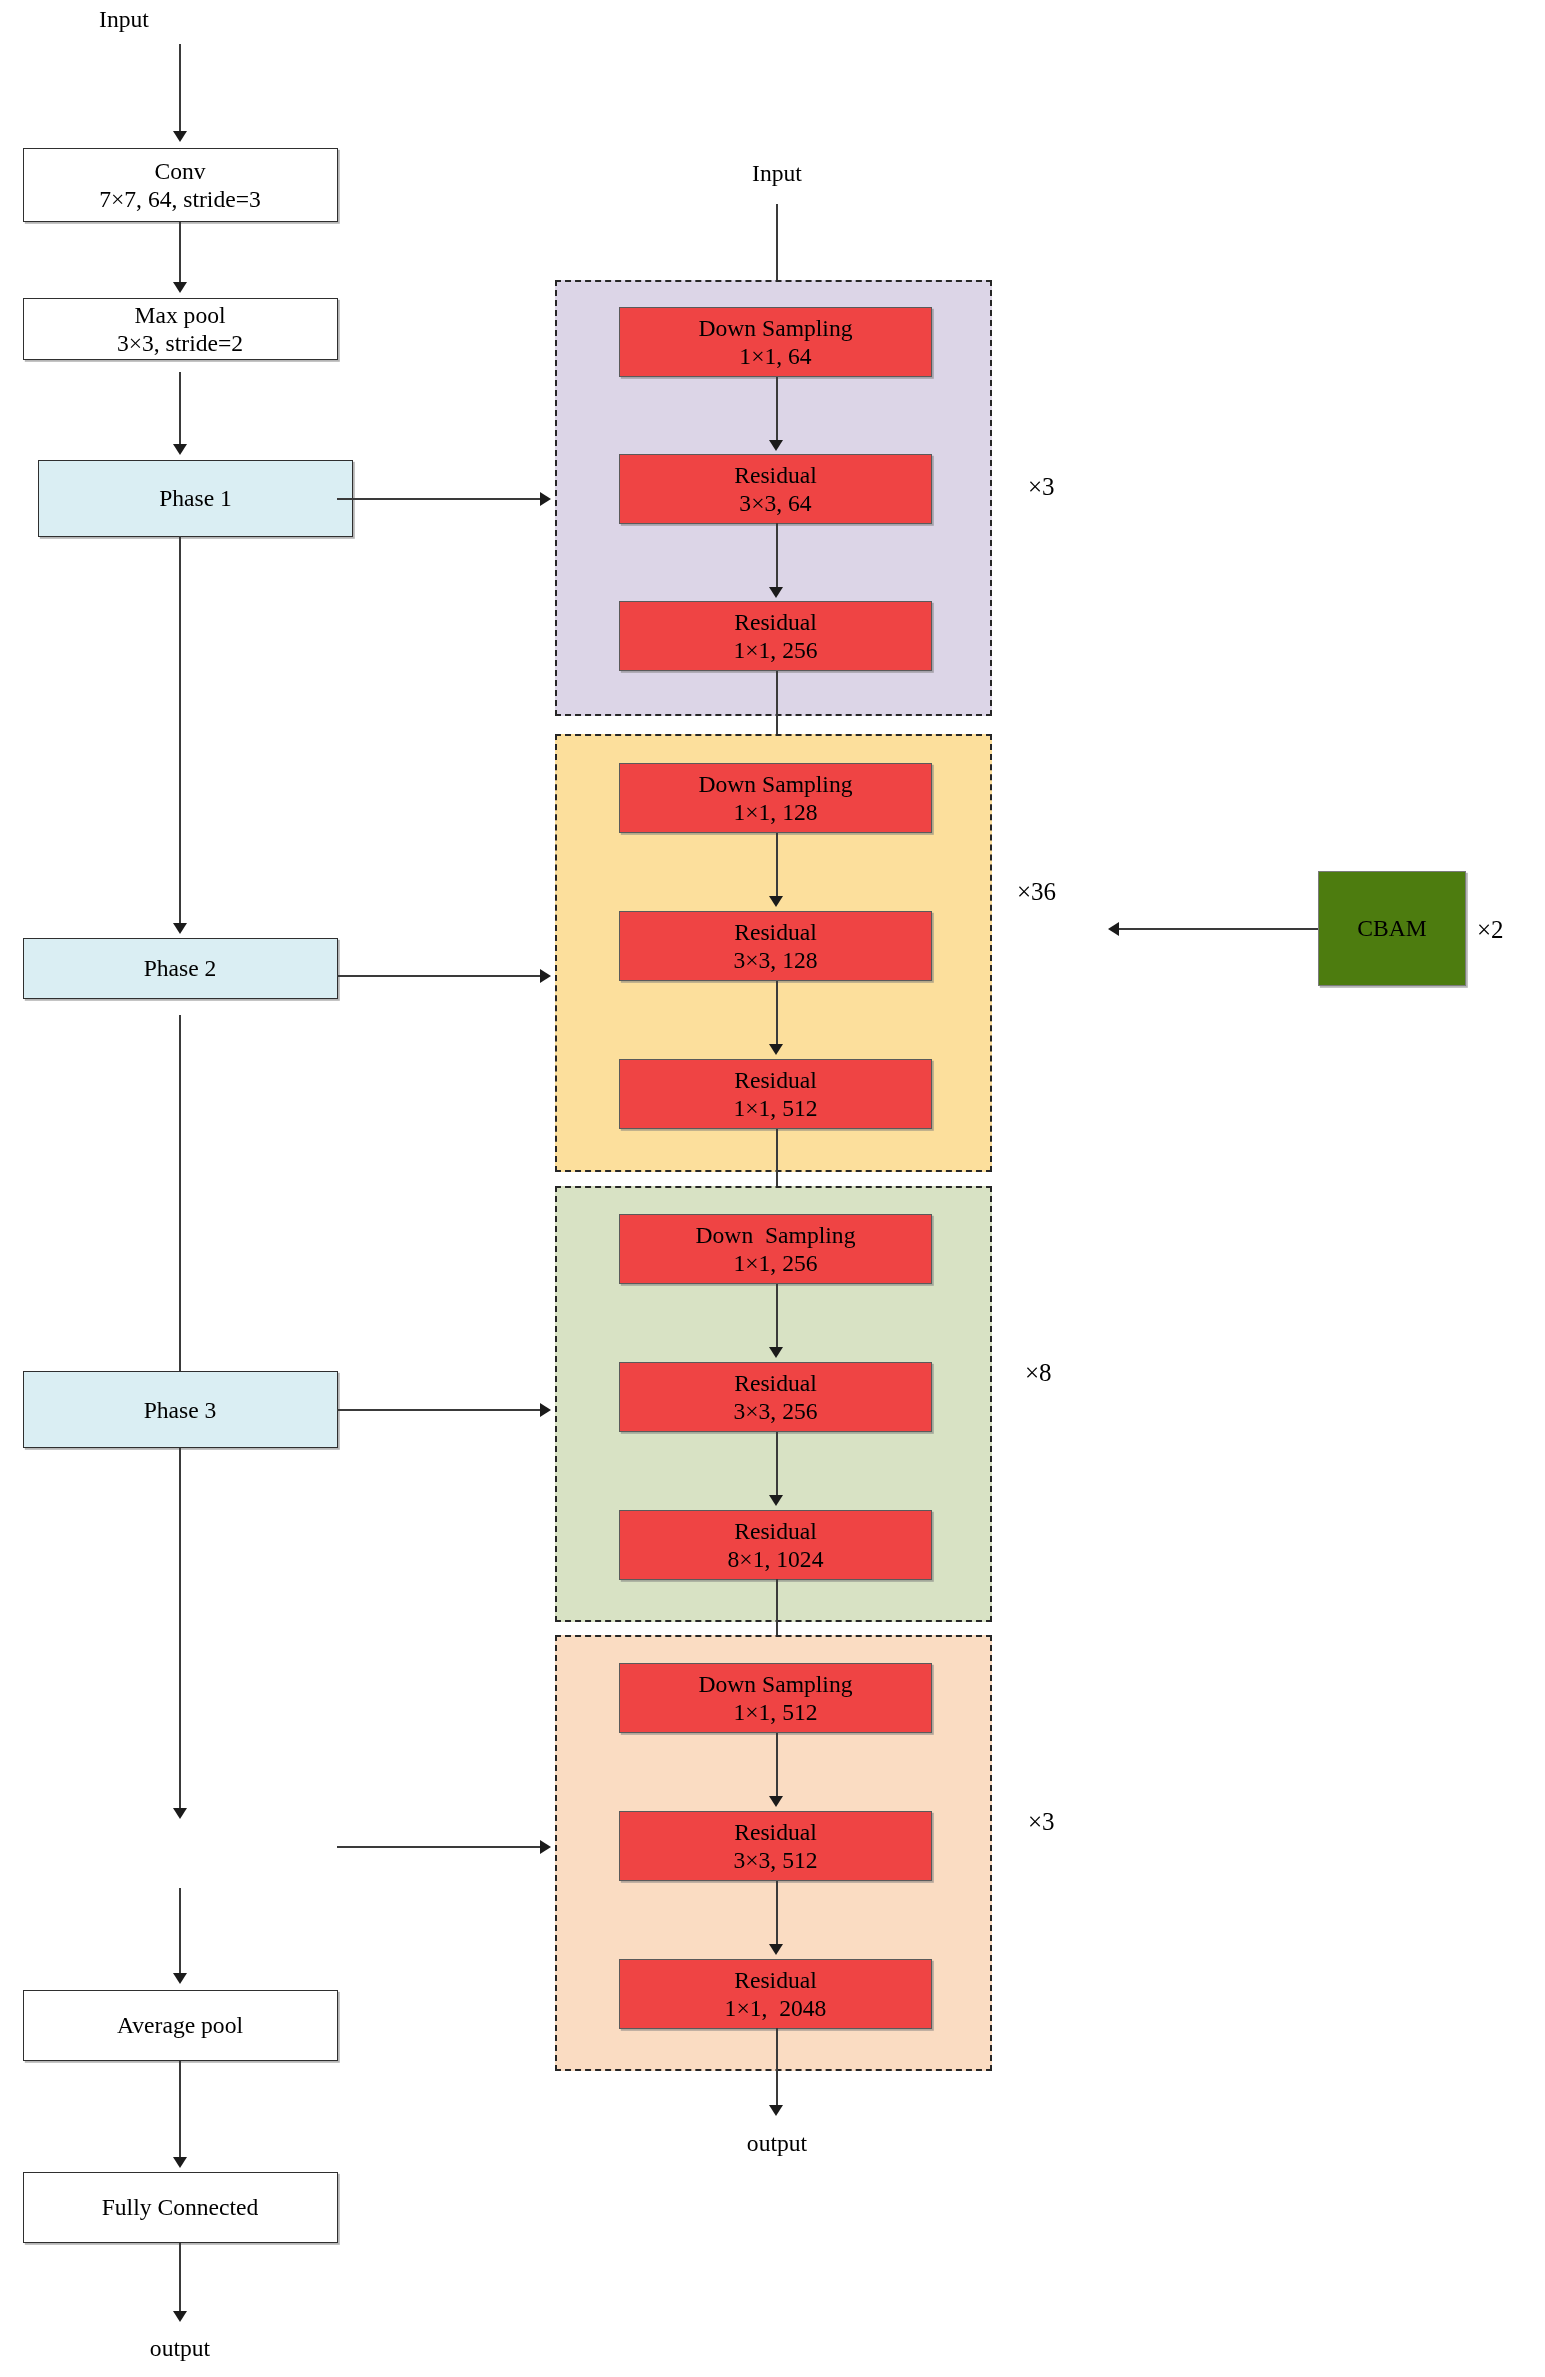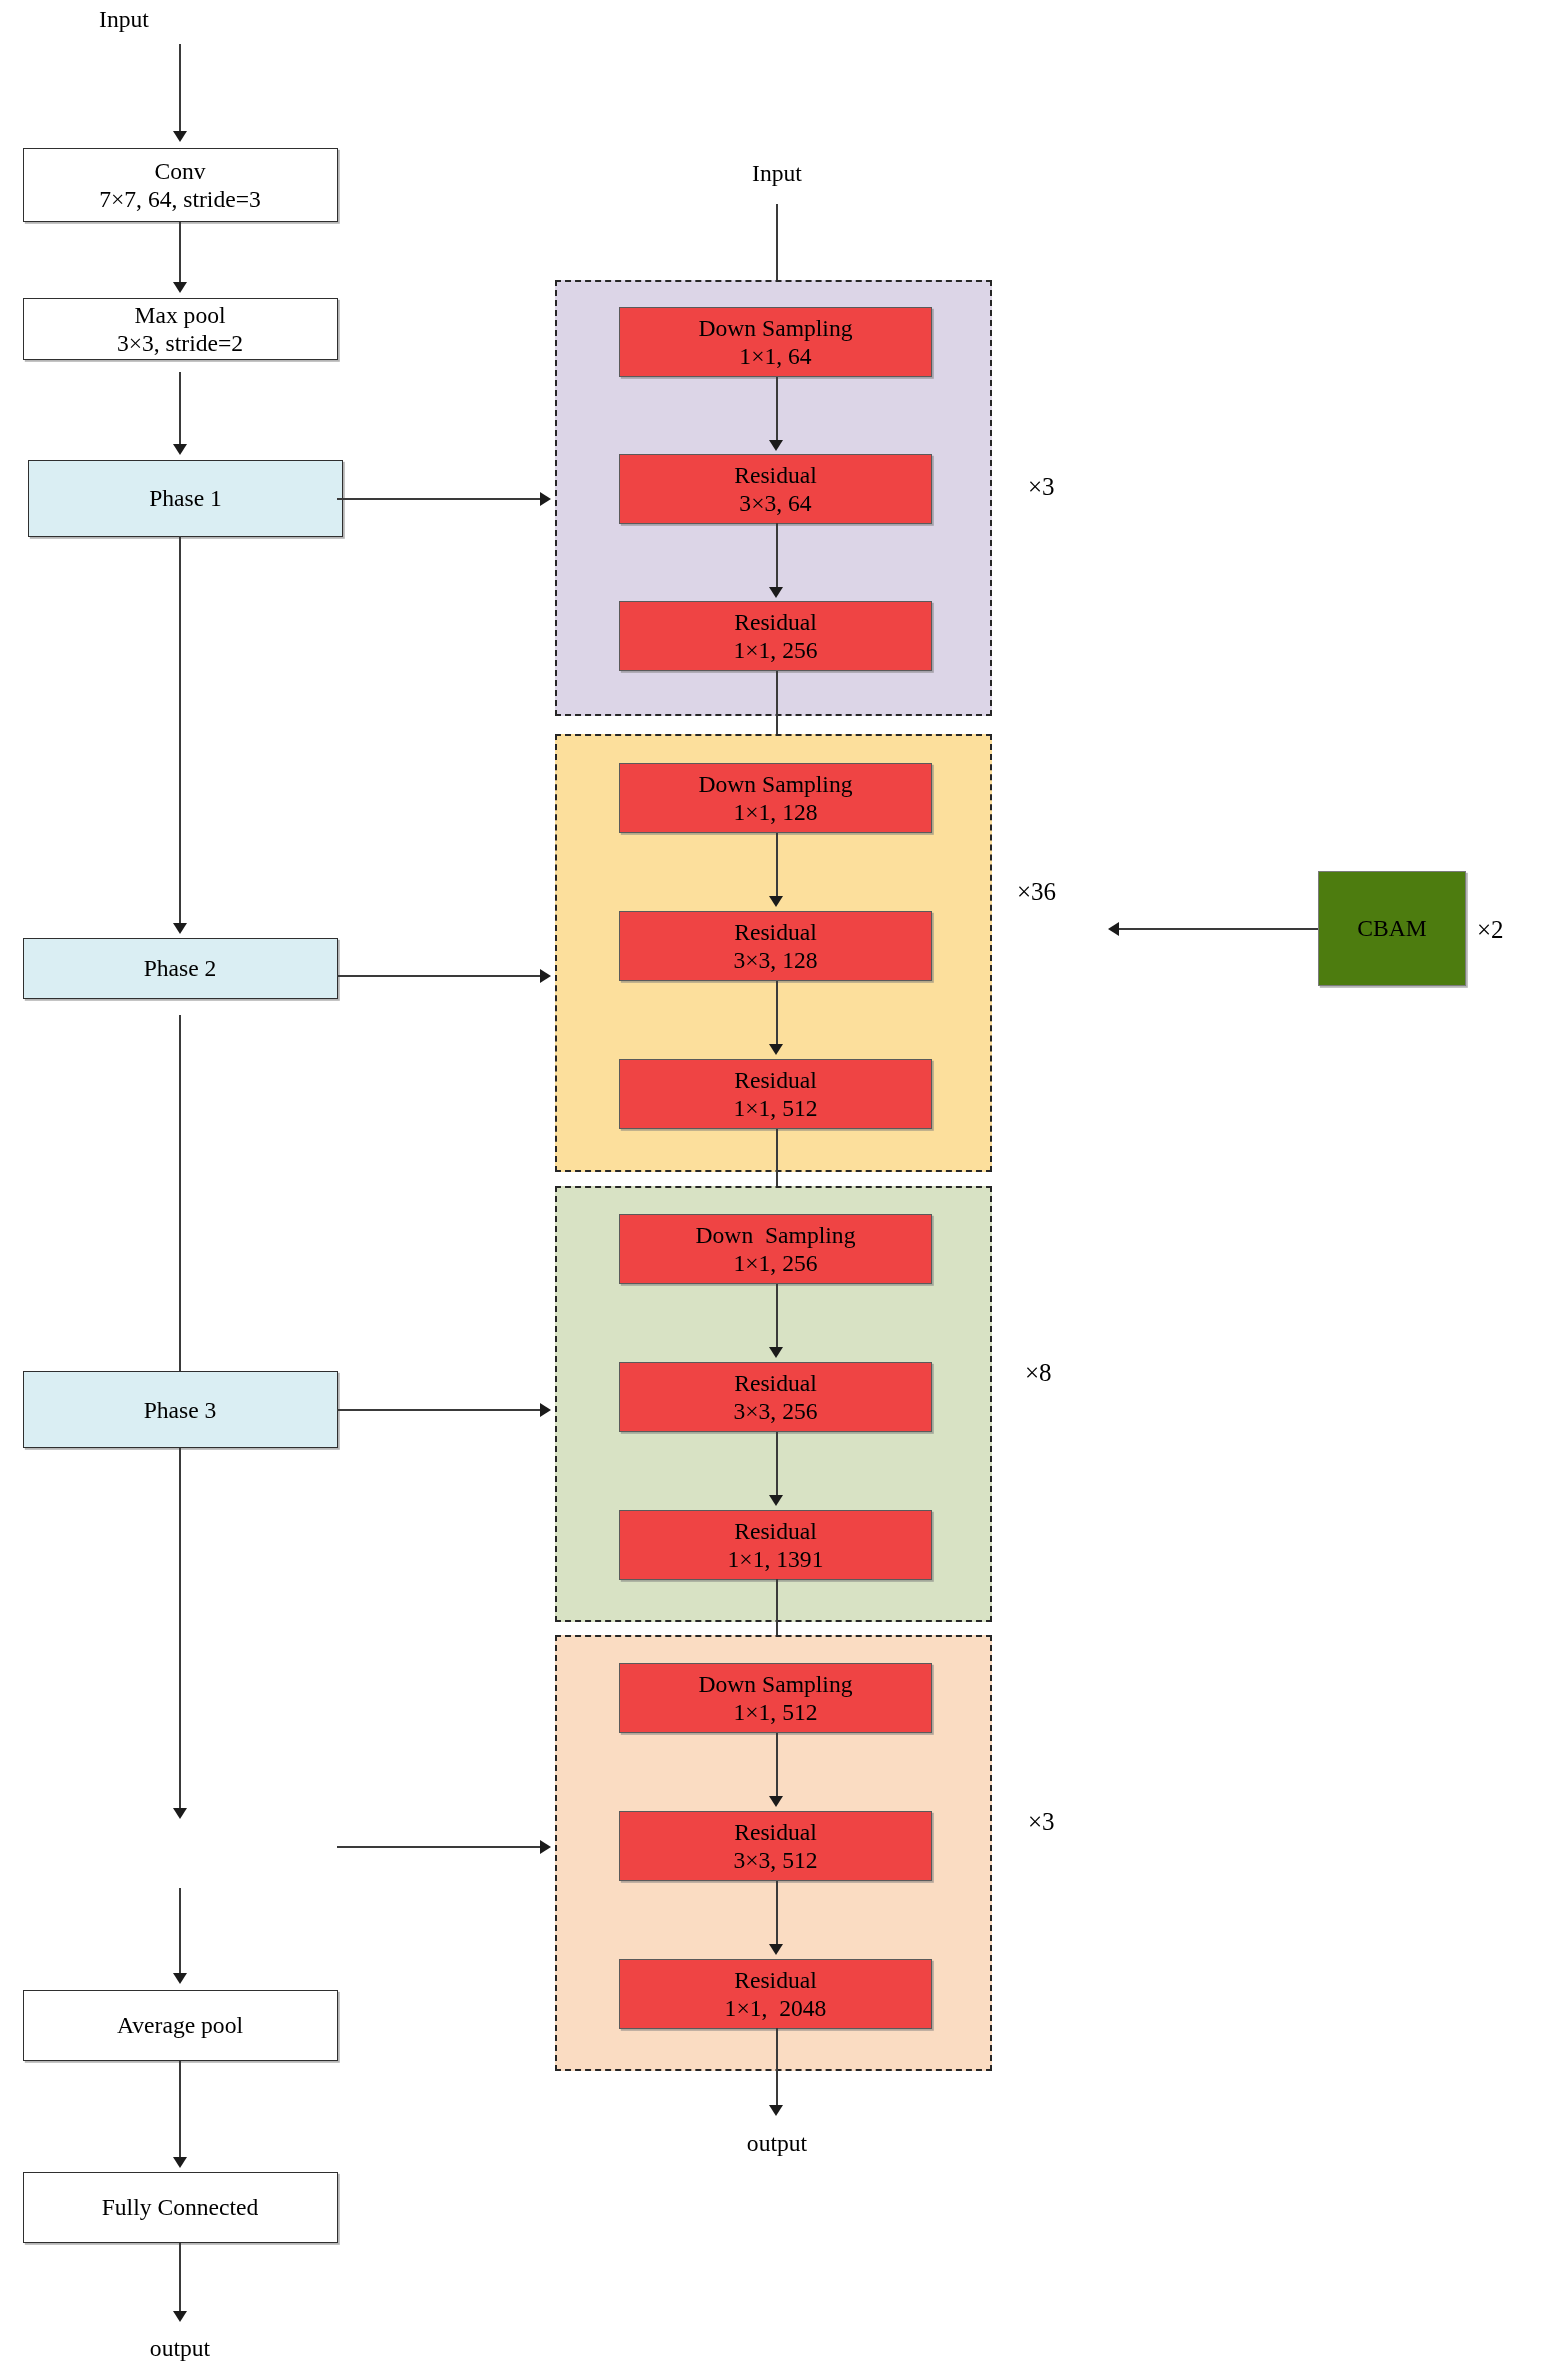--- a/index.html
+++ b/index.html
@@ -96,21 +96,21 @@
   <div class="ahead-d" style="left:173px;top:282px;"></div>
 
   <div class="node plain" style="left:22.5px;top:298px;width:315px;height:62px;text-align:center;">
     <span class="l1">Max pool</span>
     <span class="l2">3×3, stride=2</span>
   </div>
 
   <div class="vline" style="left:179px;top:372px;height:74px;"></div>
   <div class="ahead-d" style="left:173px;top:444px;"></div>
 
-  <div class="node phase" style="left:28px;top:460px;width:315px;height:77px;">
+  <div class="node phase" style="left:38px;top:460px;width:315px;height:77px;">
     <span class="l1">Phase 1</span>
   </div>
 
   <div class="vline" style="left:179px;top:536px;height:391px;"></div>
   <div class="ahead-d" style="left:173px;top:923px;"></div>
 
   <div class="node phase" style="left:22.5px;top:938px;width:315px;height:61px;">
     <span class="l1">Phase 2</span>
   </div>
 
@@ -230,21 +230,21 @@
 
   <div class="node inner" style="left:619px;top:1362px;width:313px;height:70px;">
     <span class="l1">Residual</span>
     <span class="l2">3×3, 256</span>
   </div>
   <div class="vline" style="left:776px;top:1432px;height:66px;"></div>
   <div class="ahead-d" style="left:769px;top:1495px;"></div>
 
   <div class="node inner" style="left:619px;top:1510px;width:313px;height:70px;">
     <span class="l1">Residual</span>
-    <span class="l2">1×1, 1391</span>
+    <span class="l2">8×1, 1024</span>
   </div>
 
   <div class="mult" style="left:1025px;top:1359px;">×8</div>
 
   <div class="vline" style="left:776px;top:1579px;height:83px;"></div>
   <div class="ahead-d" style="left:769px;top:1659px;"></div>
 
   <div class="group g4" style="left:555px;top:1635px;width:437px;height:436px;"></div>
 
   <div class="node inner" style="left:619px;top:1663px;width:313px;height:70px;">

